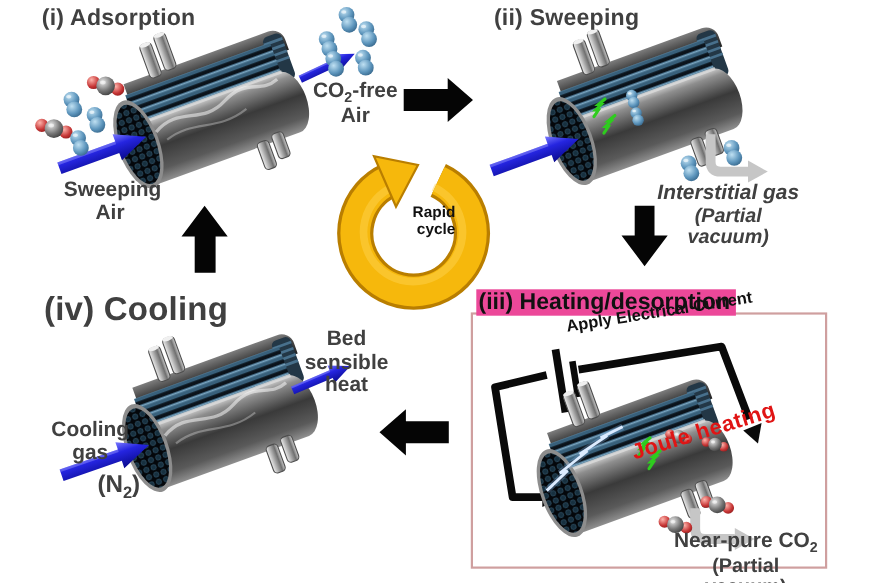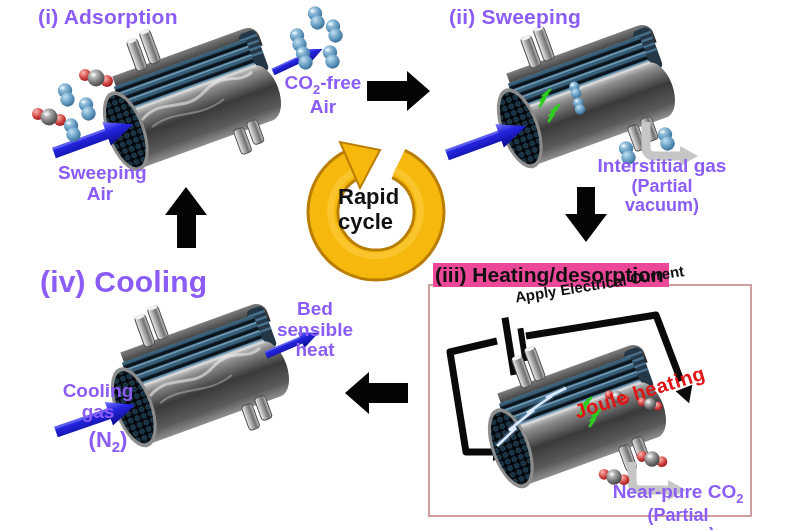--- a/index.html
+++ b/index.html
@@ -1,21 +1,21 @@
 <!DOCTYPE html>
 <html><head>
 <meta charset="utf-8">
 <style>
   html,body{margin:0;padding:0;background:#ffffff;}
   .stage{
     position:relative;width:800px;height:530px;background:#ffffff;overflow:hidden;
     font-family:"Liberation Sans",sans-serif;color:#111;
   }
   .art{position:absolute;left:0;top:0;width:800px;height:530px;}
-  .lbl{position:absolute;font-weight:bold;text-align:center;line-height:1.08;color:#8b5cf6;}
+  .lbl{position:absolute;font-weight:bold;text-align:center;line-height:1.08;color:#404040;}
   .title{font-size:21px;letter-spacing:.2px;text-align:left;white-space:nowrap;}
   .big{font-size:19px;}
   .note{font-size:18px;}
   .block{display:block;}
   sub{font-size:.68em;}
   .redbox{
     position:absolute;left:428px;top:284px;width:320px;height:229px;
     border:2px solid #cf9f9f;background:transparent;
   }
   .boxtitle{
@@ -25,22 +25,22 @@
   .joule{
     position:absolute;left:549px;top:409px;width:190px;font-weight:bold;font-size:20px;
     color:#e01414;transform:rotate(-17deg);transform-origin:left center;text-align:center;
     letter-spacing:.5px;white-space:nowrap;
   }
   .circuitlbl{
     position:absolute;left:513px;top:289px;width:175px;font-weight:bold;font-size:15px;
     transform:rotate(-9deg);transform-origin:left center;text-align:center;white-space:nowrap;
   }
   .cycle{
-    position:absolute;left:338px;top:184px;width:76px;text-align:left;
-    font-weight:bold;font-size:22px;line-height:1.15;
+    position:absolute;left:338px;top:184px;width:76px;text-align:right;
+    font-weight:bold;font-size:14px;line-height:1.15;
   }
 </style>
 </head>
 <body>
 
 <div class="stage">
 
   <div class="redbox"></div>
 
   <svg class="art" viewBox="0 0 800 530">
@@ -234,34 +234,34 @@
   <div class="lbl big" style="left:58px;top:163px;width:84px;">
     <span class="block">Sweeping</span>
     <span class="block">Air</span>
   </div>
 
   <div class="lbl big" style="left:282px;top:73px;width:82px;">
     <span class="block"><span>CO</span><sub>2</sub><span>-free</span></span>
     <span class="block">Air</span>
   </div>
 
-  <div class="lbl" style="left:596px;top:156px;width:132px;">
+  <div class="lbl" style="left:596px;top:166px;width:132px;font-style:italic;">
     <span class="block big">Interstitial gas</span>
     <span class="block note">(Partial vacuum)</span>
   </div>
 
   <div class="circuitlbl">Apply Electrical Current</div>
   <div class="joule">Joule heating</div>
 
   <div class="lbl" style="left:608px;top:482px;width:140px;">
     <span class="block big"><span>Near-pure CO</span><sub>2</sub></span>
     <span class="block note">(Partial vacuum)</span>
   </div>
 
-  <div class="lbl big" style="left:60px;top:381px;width:76px;">
+  <div class="lbl big" style="left:44px;top:381px;width:76px;">
     <span class="block">Cooling</span>
     <span class="block">gas</span>
   </div>
 
   <div class="lbl" style="left:86px;top:428px;width:44px;font-size:22px;">
     <span>(N</span><sub>2</sub><span>)</span>
   </div>
 
   <div class="lbl big" style="left:262px;top:299px;width:106px;">
     <span class="block">Bed sensible</span>

